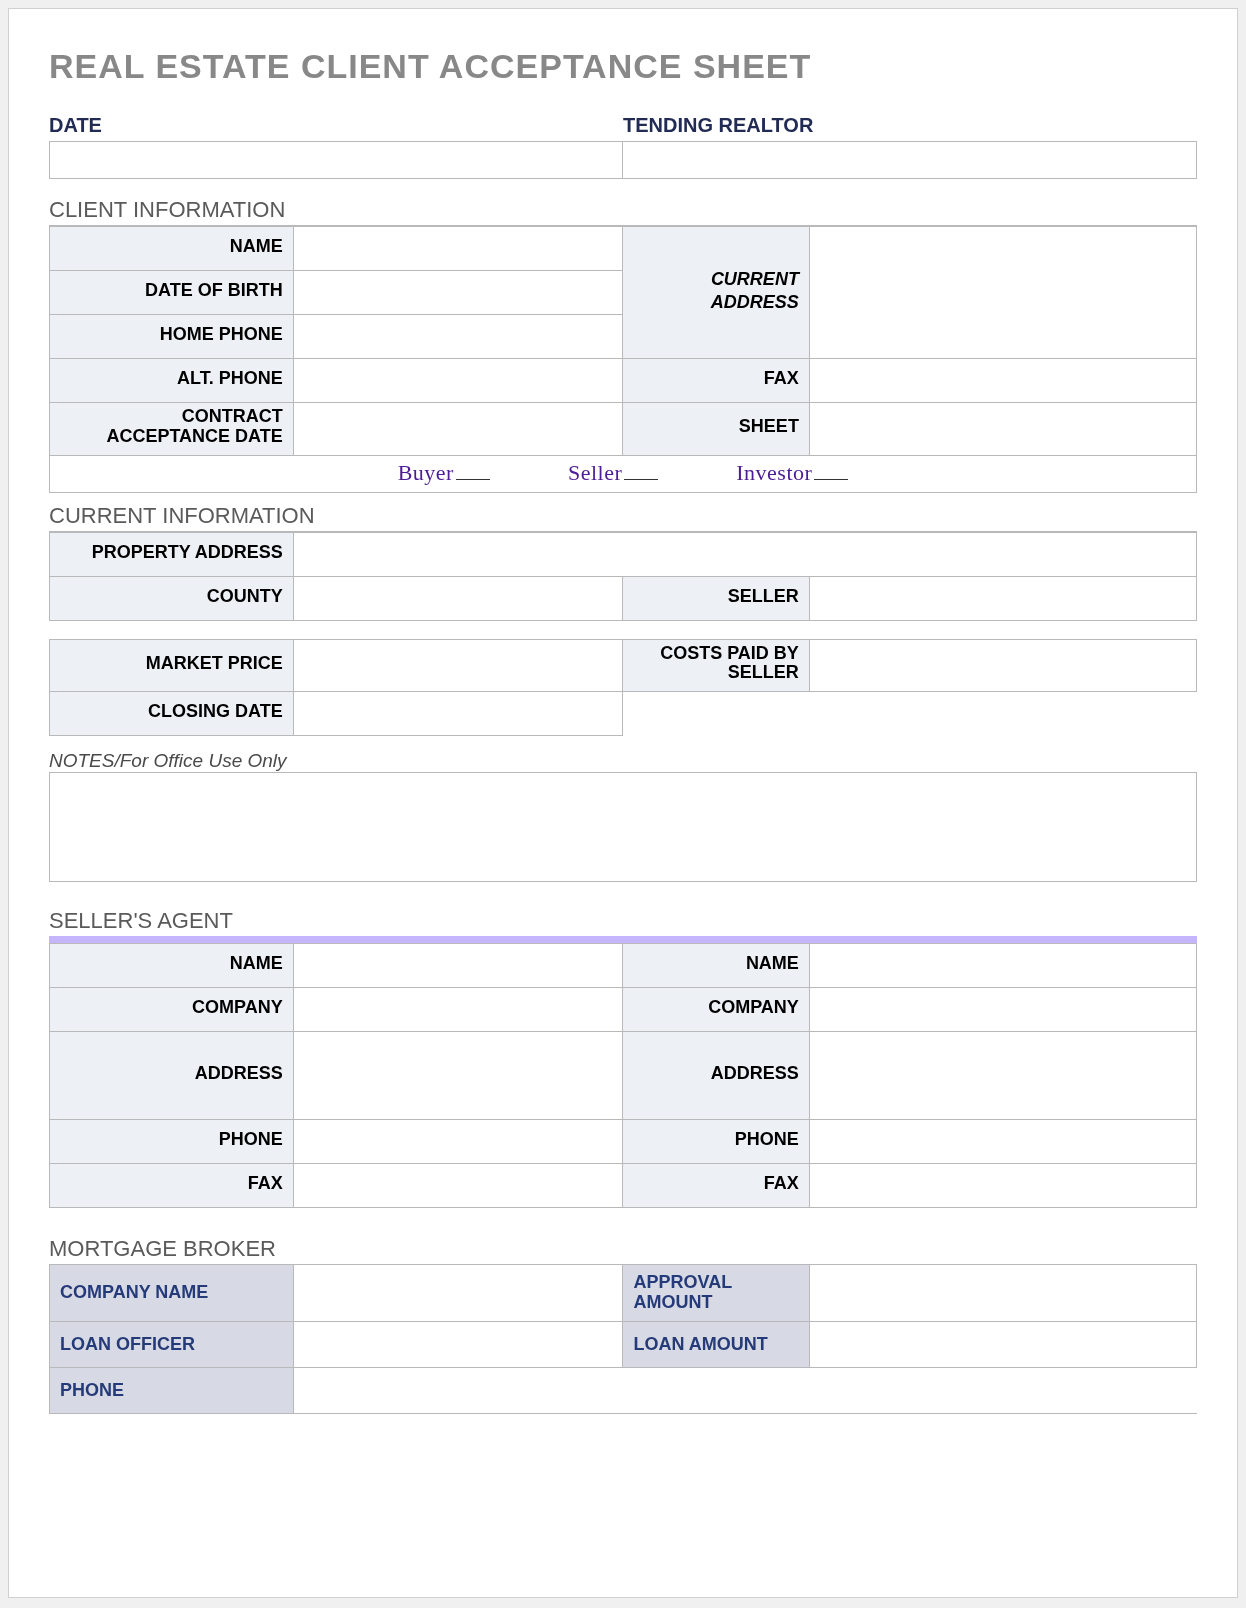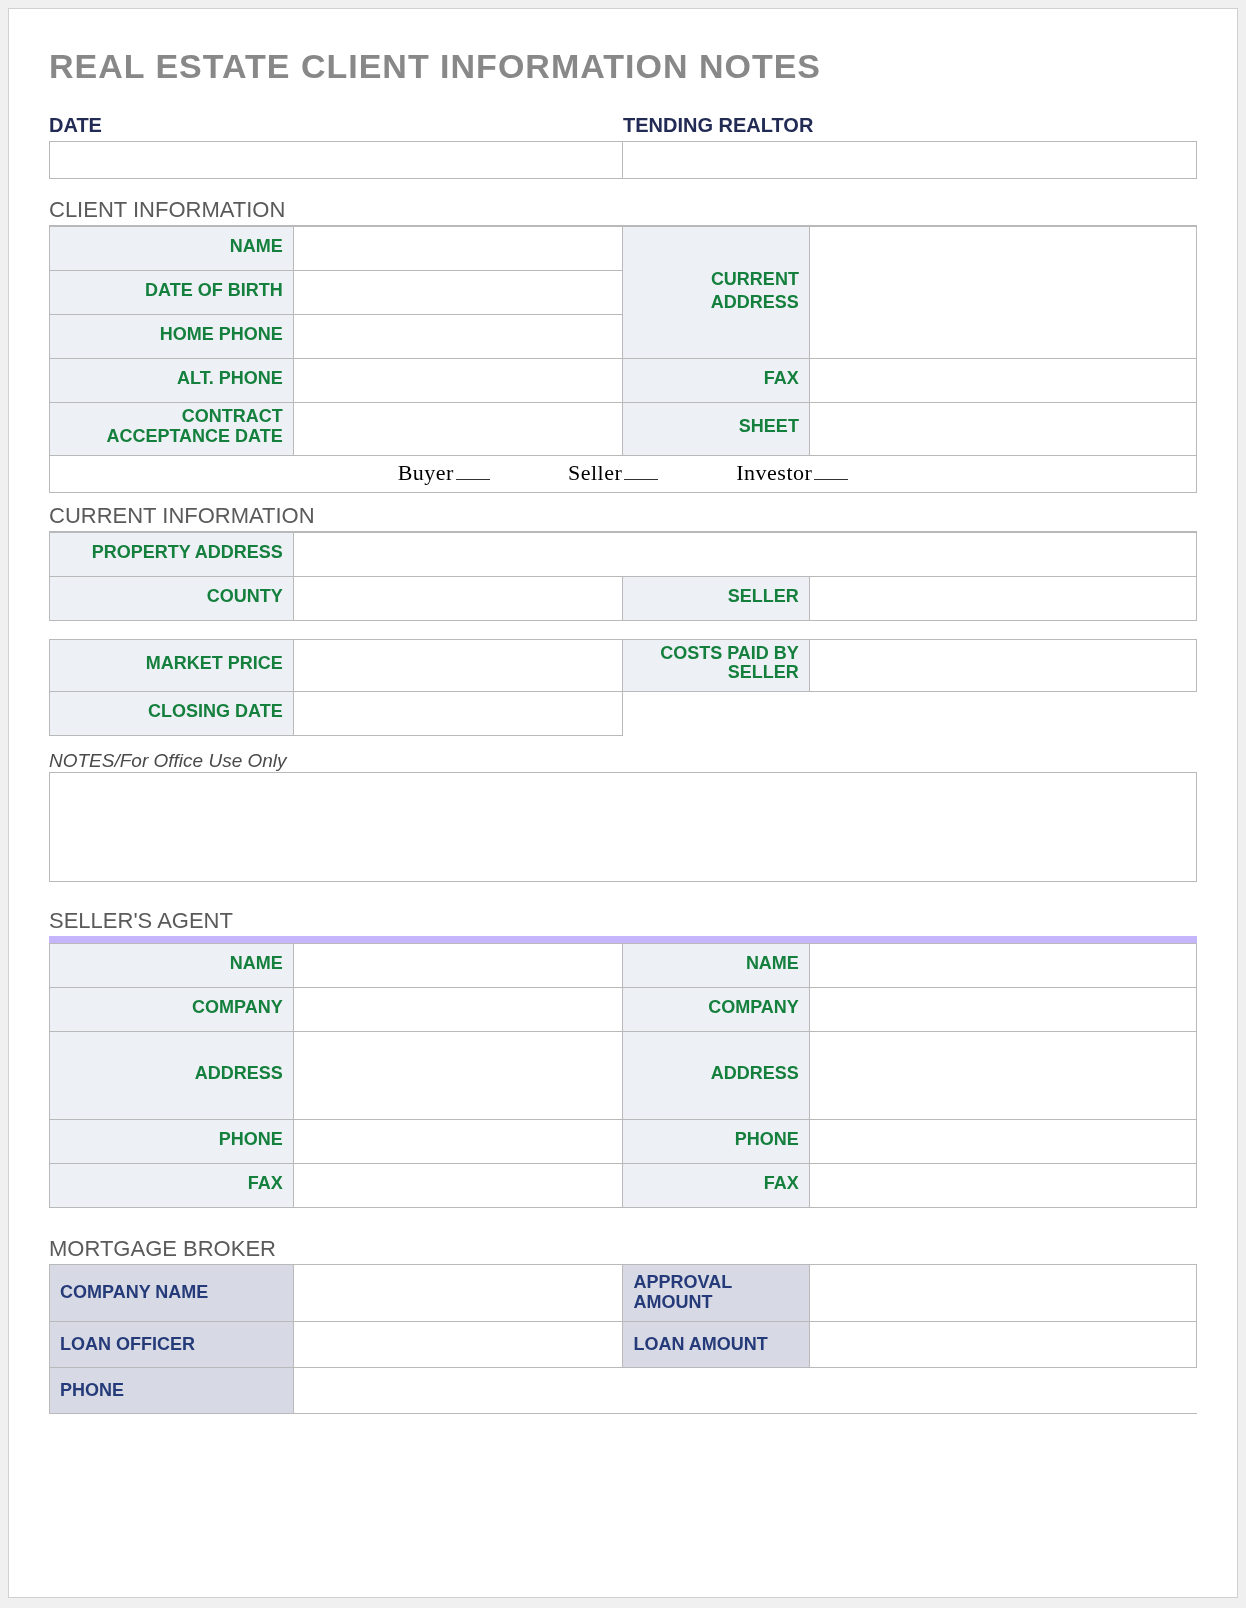--- a/index.html
+++ b/index.html
@@ -51,21 +51,21 @@
     padding-bottom: 2px;
   }
   table { border-collapse: collapse; width: 100%; table-layout: fixed; }
   td { border: 1px solid #b9b9b9; vertical-align: middle; }
   td.label {
     background: #edf0f5;
     font-family: "Arial Narrow", Arial, sans-serif;
     font-stretch: condensed;
     font-weight: 700;
     font-size: 18px;
-    color: #15803d;
+    color: #000000;
     text-align: right;
     padding: 4px 10px 8px 8px;
     height: 44px;
   }
   td.label2 {
     background: #d7dae5;
     font-family: "Arial Narrow", Arial, sans-serif;
     font-stretch: condensed;
     font-weight: 700;
     font-size: 18px;
@@ -81,21 +81,21 @@
   .input-el {
     width: 100%; height: 100%; min-height: 40px;
     border: none; outline: none; background: transparent;
     padding: 6px 8px; font-size: 16px;
   }
   .role-row td {
     text-align: center;
     font-family: "Times New Roman", serif;
     font-size: 22px;
     font-weight: 400;
-    color: #000000;
+    color: #4c1d95;
     padding: 4px 0 6px 0;
     letter-spacing: 0.5px;
   }
   .role-blank { display: inline-block; border-bottom: 1px solid #333; width: 34px; margin-left: 2px; }
   .notes-label {
     font-family: "Arial Narrow", Arial, sans-serif;
     font-stretch: condensed;
     font-style: italic;
     font-size: 19px;
     color: #4a4a4a;
@@ -126,21 +126,21 @@
   .col-label   { width: 17%; }
   .col-input   { width: 23%; }
   .col-label2  { width: 13%; }
   .col-input2  { width: 27%; }
 </style>
 </head>
 <body>
 
 <div class="page">
 
-  <div class="title">REAL ESTATE CLIENT INFORMATION NOTES</div>
+  <div class="title">REAL ESTATE CLIENT ACCEPTANCE SHEET</div>
 
   
   <div class="top-row">
     <div class="top-col">
       <div class="top-label">DATE</div>
     </div>
     <div class="top-col">
       <div class="top-label">TENDING REALTOR</div>
     </div>
   </div>
@@ -155,21 +155,21 @@
     <colgroup>
       <col class="col-label">
         <col class="col-input">
         <col class="col-label2">
         <col class="col-input2">
     </colgroup>
     <tbody>
         <tr>
       <td class="label">NAME</td>
       <td class="input"><input class="input-el" value="" style=""></td>
-      <td class="label" rowspan="3" style="line-height:1.25;">CURRENT ADDRESS</td>
+      <td class="label" rowspan="3" style="line-height:1.25;font-style:italic;">CURRENT ADDRESS</td>
       <td class="input" rowspan="3"><textarea class="input-el" style="height: 100%; resize: none;"></textarea></td>
     </tr>
     <tr>
       <td class="label">DATE OF BIRTH</td>
       <td class="input"><input class="input-el" value="" style=""></td>
     </tr>
     <tr>
       <td class="label">HOME PHONE</td>
       <td class="input"><input class="input-el" value="" style=""></td>
     </tr>

